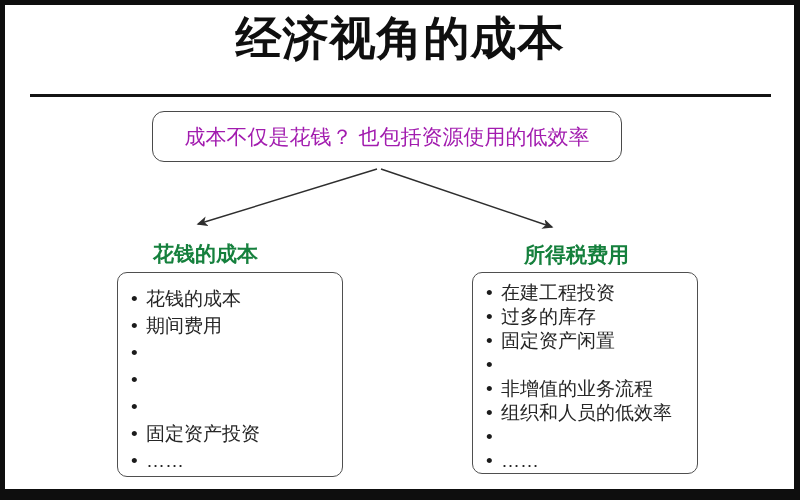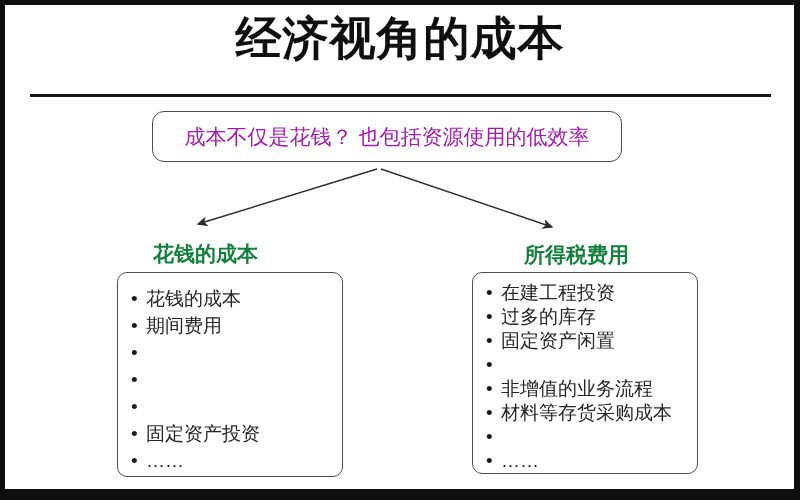--- a/index.html
+++ b/index.html
@@ -160,21 +160,21 @@
         </li>
         <li>
           <span class="bullet">•</span>
         </li>
         <li>
           <span class="bullet">•</span>
           <span>非增值的业务流程</span>
         </li>
         <li>
           <span class="bullet">•</span>
-          <span>材料等存货采购成本</span>
+          <span>组织和人员的低效率</span>
         </li>
         <li>
           <span class="bullet">•</span>
         </li>
         <li>
           <span class="bullet">•</span>
           <span>……</span>
         </li>
       </ul>
   </div>

